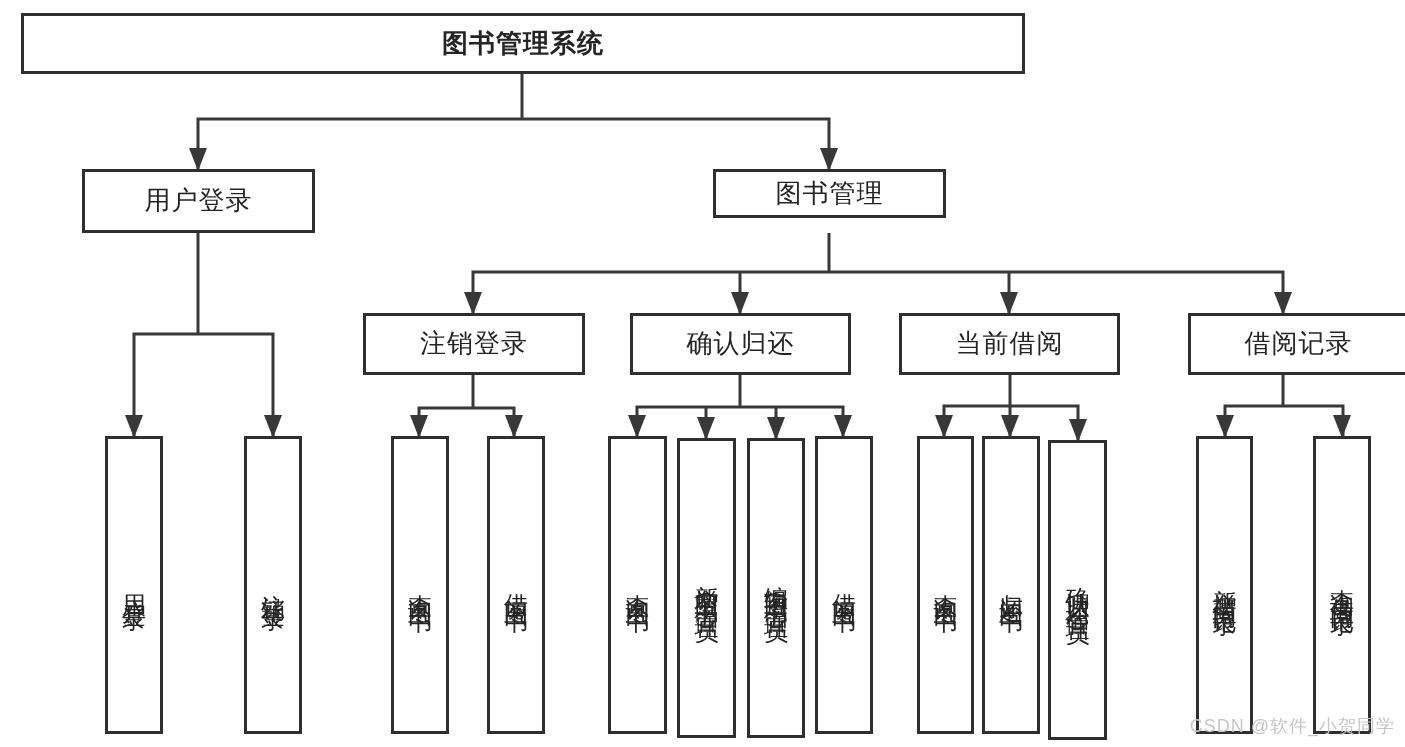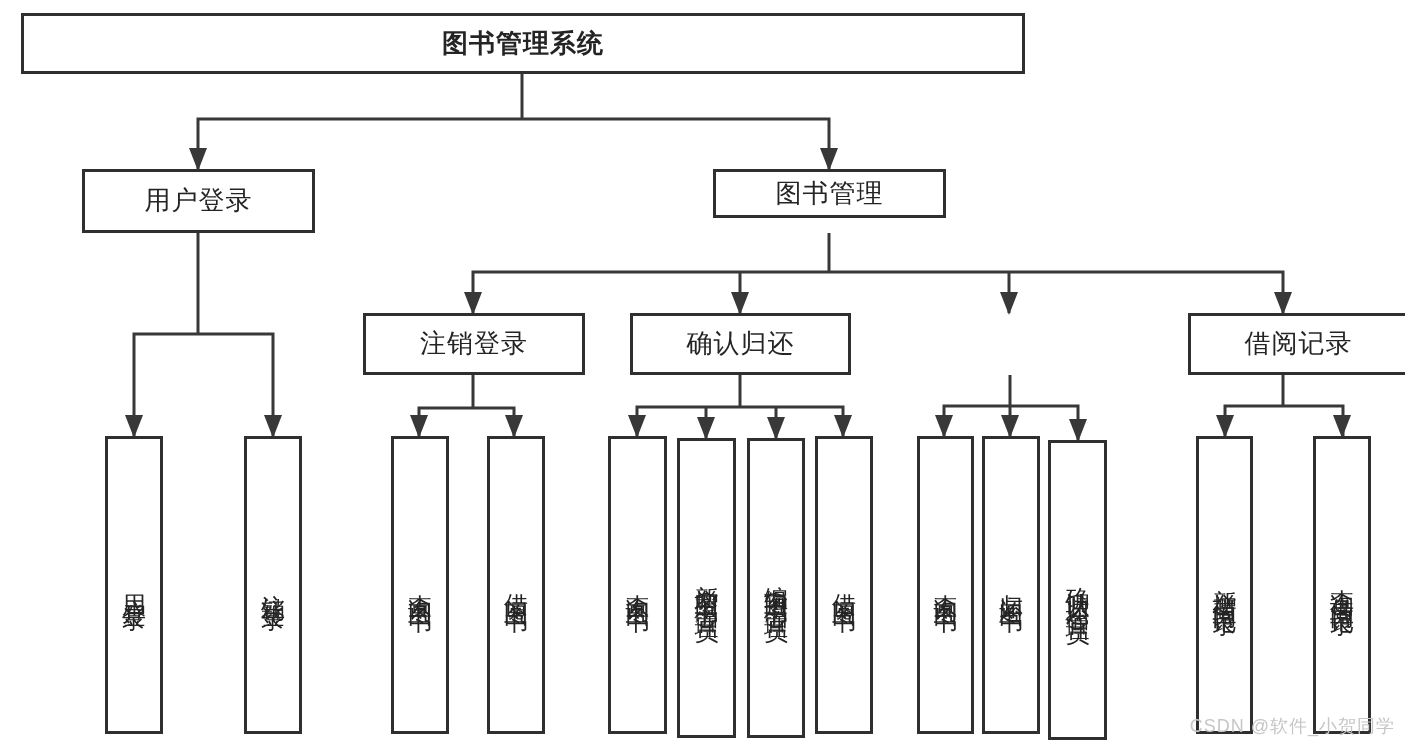--- a/index.html
+++ b/index.html
@@ -90,20 +90,21 @@
     </g>
   </svg>
 
   <div class="node" style="left:21px;top:13px;width:1004px;height:61px;font-weight:bold;">图书管理系统</div>
 
   <div class="node" style="left:82px;top:169px;width:233px;height:64px;">用户登录</div>
   <div class="node" style="left:713px;top:169px;width:233px;height:49px;">图书管理</div>
 
   <div class="node" style="left:363px;top:313px;width:222px;height:62px;">注销登录</div>
   <div class="node" style="left:630px;top:313px;width:221px;height:62px;">确认归还</div>
+  <div class="node" style="left:899px;top:313px;width:221px;height:62px;">当前借阅</div>
   <div class="node" style="left:1172px;top:313px;width:221px;height:62px;margin-left:16px;">借阅记录</div>
 
   <div class="node node-v" style="left:105px;top:436px;width:58px;height:298px;">用户登录</div>
   <div class="node node-v" style="left:244px;top:436px;width:58px;height:298px;">注销登录</div>
 
   <div class="node node-v" style="left:391px;top:436px;width:58px;height:298px;">查询图书</div>
   <div class="node node-v" style="left:487px;top:436px;width:58px;height:298px;">借阅图书</div>
 
   <div class="node node-v" style="left:608px;top:436px;width:59px;height:298px;">查询图书</div>
   <div class="node node-v" style="left:677px;top:438px;width:59px;height:300px;">新增图书（管理员）</div>

